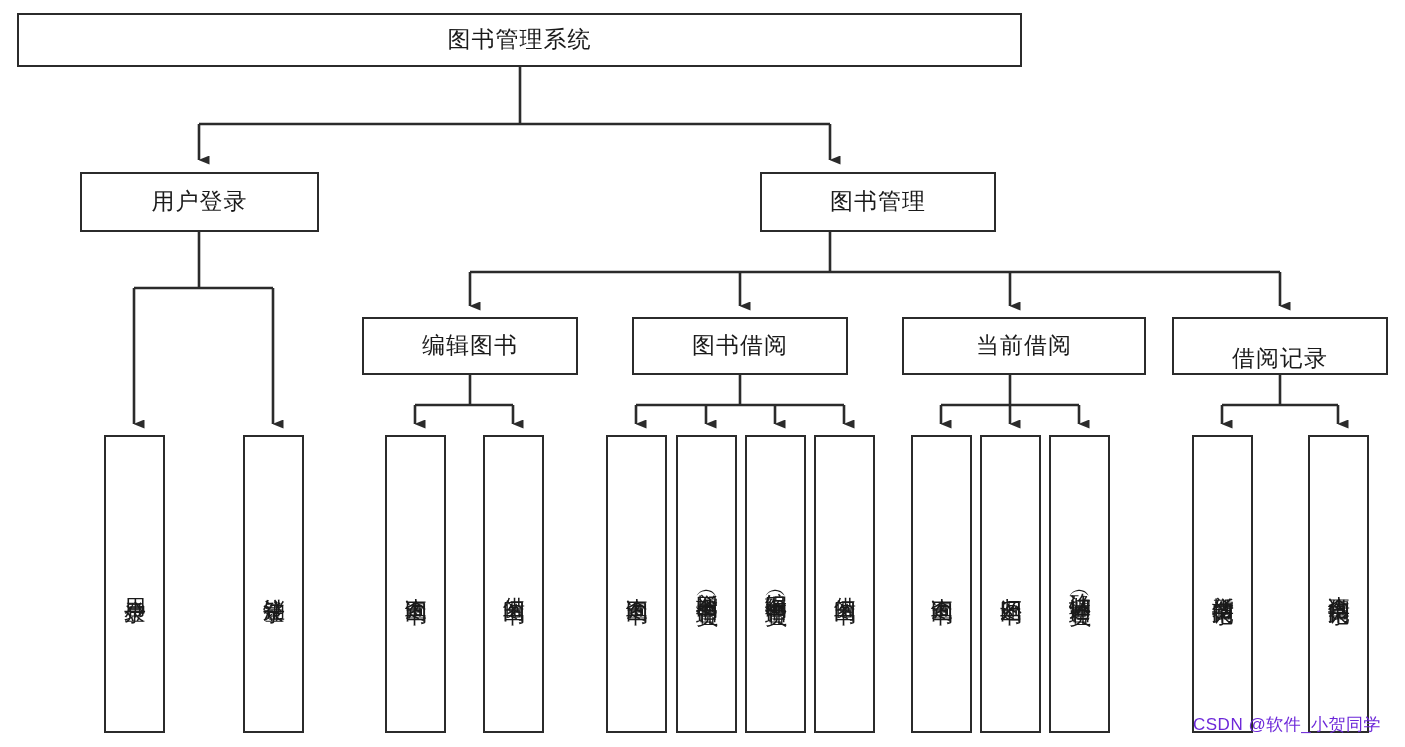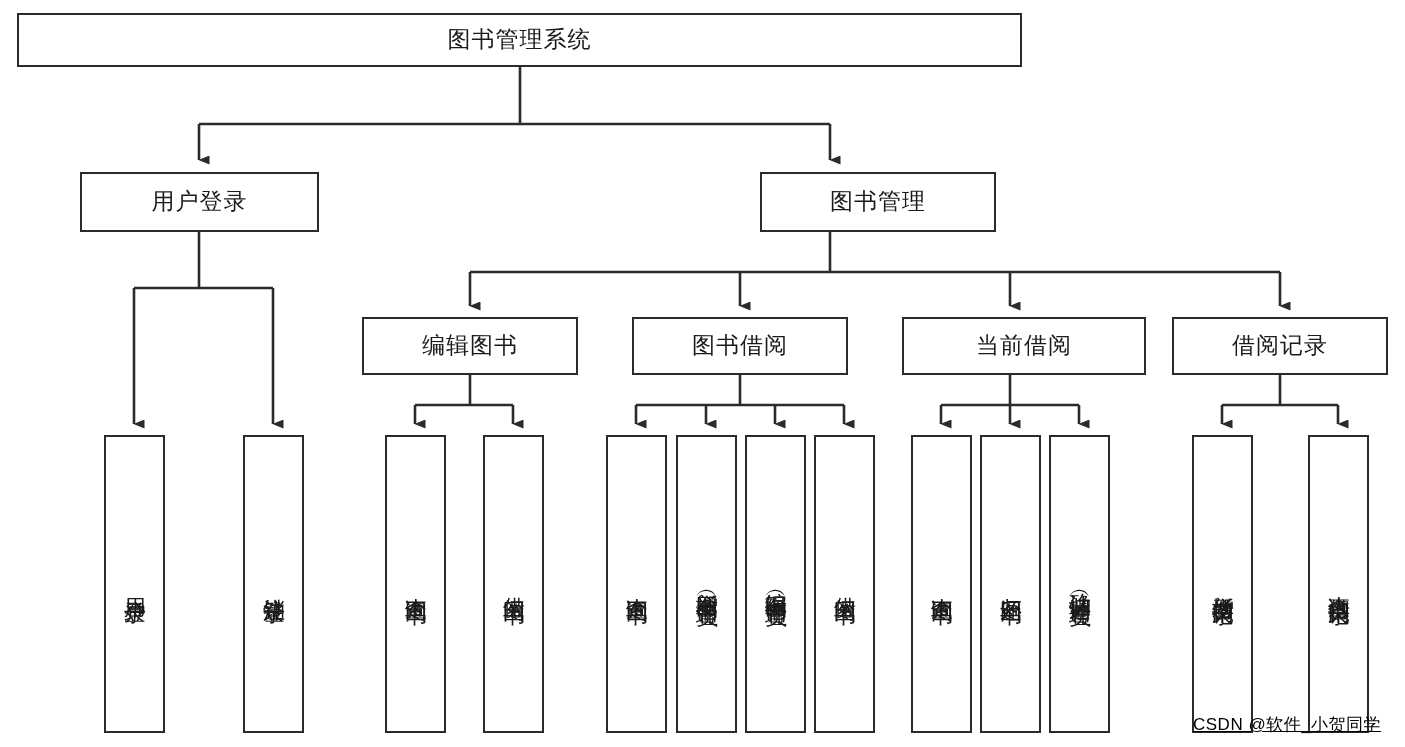--- a/index.html
+++ b/index.html
@@ -51,24 +51,23 @@
   }
   .node.vert .vlabel {
     writing-mode: vertical-rl;
     text-orientation: upright;
     display: block;
     max-height: 100%;
   }
   .watermark {
     position: absolute;
     font-size: 17px;
-    color: #000000;
+    color: #6d28d9;
     letter-spacing: 0.5px;
     white-space: nowrap;
-    text-decoration: underline;
   }
 </style>
 </head>
 <body>
 
 <div id="canvas">
 
   <svg class="edges" viewBox="0 0 1405 747">
     <defs>
       <marker id="arrowhead" markerWidth="9" markerHeight="11" refX="4.5" refY="10.5" orient="auto" markerUnits="userSpaceOnUse">
@@ -132,21 +131,21 @@
 
   <div class="node horiz" style="left:362px; top:317px; width:216px; height:58px;">
     <span>编辑图书</span>
   </div>
   <div class="node horiz" style="left:632px; top:317px; width:216px; height:58px;">
     <span>图书借阅</span>
   </div>
   <div class="node horiz" style="left:902px; top:317px; width:244px; height:58px;">
     <span>当前借阅</span>
   </div>
-  <div class="node horiz" style="left:1172px; top:317px; width:216px; height:58px;">
+  <div class="node horiz" style="left:1172px; top:317px; width:216px; height:58px;align-items:flex-end;">
     <span>借阅记录</span>
   </div>
 
   <div class="node vert" style="left:104px; top:435px; width:61px; height:298px;">
     <span class="vlabel">用户登录</span>
   </div>
   <div class="node vert" style="left:243px; top:435px; width:61px; height:298px;">
     <span class="vlabel">注销登录</span>
   </div>
 

